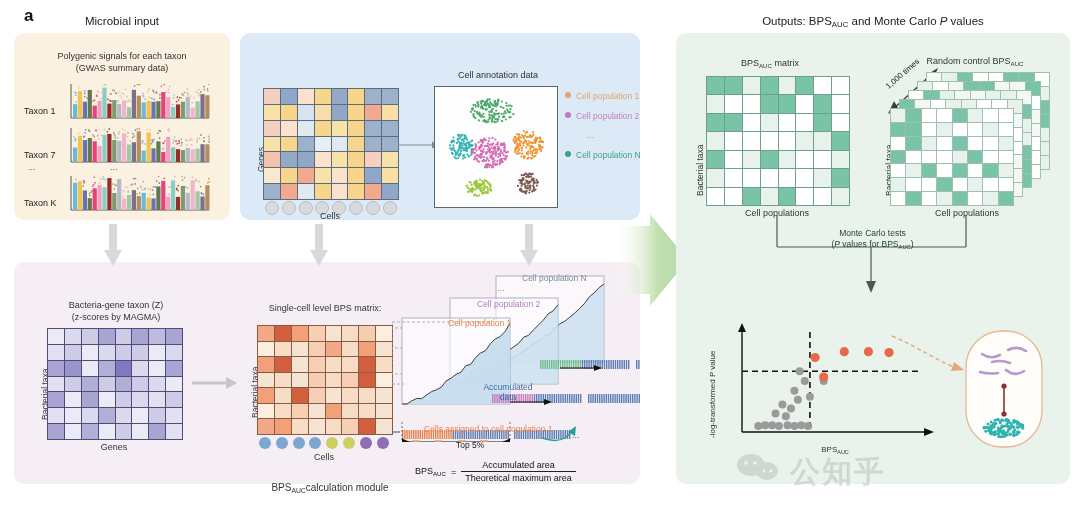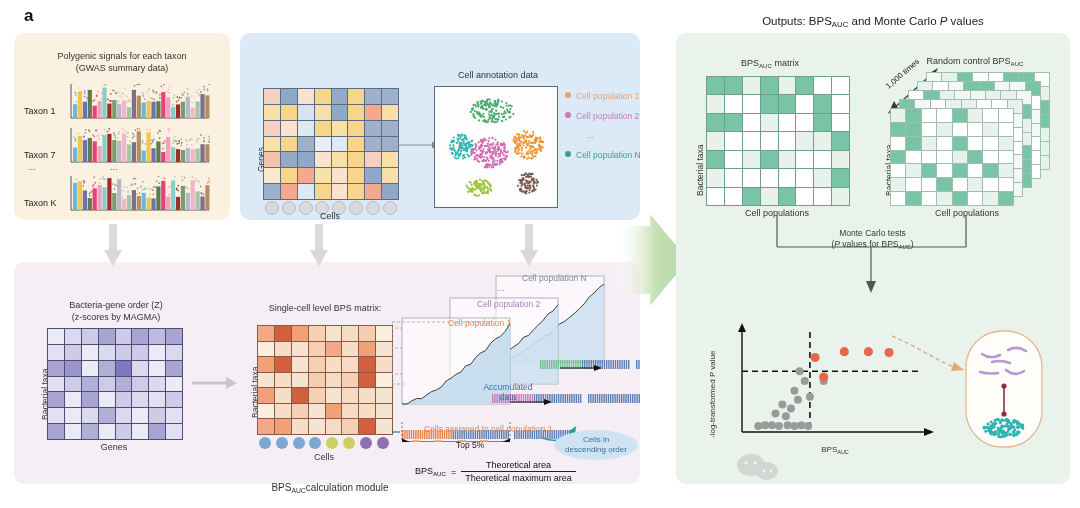--- a/index.html
+++ b/index.html
@@ -29,20 +29,21 @@
 
   .wm{position:absolute;opacity:.30;color:#9a9a9a;font-weight:bold;pointer-events:none;}
 </style>
 </head>
 <body>
 
 <div id="fig">
 
   <div class="abs" style="left:24px;top:6px;font-size:17px;font-weight:bold;color:#111;">a</div>
 
+  <div class="abs ttl" style="left:14px;top:14px;width:216px;">Microbial input</div>
   <div class="abs ttl" style="left:676px;top:14px;width:394px;">
     Outputs: BPS<sub>AUC</sub> and Monte Carlo <span class="it">P</span> values
   </div>
 
   <div class="abs panel" id="p-micro"></div>
   <div class="abs sub" style="left:24px;top:51px;width:196px;">
     <span>Polygenic signals for each taxon</span><br><span>(GWAS summary data)</span>
   </div>
   <div class="abs" id="manhattan-wrap" style="left:24px;top:84px;width:196px;height:128px;">
       <div style="position: absolute; left: 0px; top: 22px; font-size: 9px; color: rgb(34, 34, 34);">Taxon 1</div>
@@ -1314,21 +1315,21 @@
   <svg class="abs" style="left:310px;top:224px;" width="18" height="44">
     <rect x="5" y="0" width="8" height="28" fill="#d9d9d9"></rect>
       <polygon points="0,26 9,42 18,26" fill="#d9d9d9"></polygon>
   </svg>
   <svg class="abs" style="left:520px;top:224px;" width="18" height="44">
     <rect x="5" y="0" width="8" height="28" fill="#d9d9d9"></rect>
       <polygon points="0,26 9,42 18,26" fill="#d9d9d9"></polygon>
   </svg>
 
   <div class="abs sub" style="left:26px;top:300px;width:180px;">
-    <span>Bacteria-gene order (Z)</span><br>
+    <span>Bacteria-gene taxon (Z)</span><br>
     <span class="it" style="font-style:normal;"><span>(z-scores by MAGMA)</span></span>
   </div>
   <div class="abs vlab" style="left:40px;top:420px;">Bacterial taxa</div>
   <div class="abs mx" id="z-matrix" style="left:47px;top:328px;width:134px;height:110px;grid-template-columns:repeat(8,1fr);grid-template-rows:repeat(7,1fr);gap:1px;background:#4a4f7a;border:1px solid #4a4f7a;">
       <div style="background: rgb(236, 234, 245);"></div>
       <div style="background: rgb(220, 217, 238);"></div>
       <div style="background: rgb(207, 203, 230);"></div>
       <div style="background: rgb(169, 164, 210);"></div>
       <div style="background: rgb(207, 203, 230);"></div>
       <div style="background: rgb(169, 164, 210);"></div>
@@ -1720,31 +1721,27 @@
   </div>
   <div class="abs" style="left:448px;top:318px;font-size:8.5px;color:#e8834a;">Cell population 1</div>
   <div class="abs" style="left:477px;top:299px;font-size:8.5px;color:#b07ec0;">Cell population 2</div>
   <div class="abs" style="left:522px;top:273px;font-size:8.5px;color:#7e8ba0;">Cell population N</div>
   <div class="abs" style="left:497px;top:283px;font-size:9px;color:#8a8a8a;">...</div>
   <div class="abs" style="left:470px;top:383px;font-size:8.5px;color:#3b6ea8;text-align:center;width:76px;line-height:1.15;">
     <span>Accumulated</span><br><span>data</span>
   </div>
   <div class="abs" style="left:424px;top:424px;font-size:8.5px;color:#e8834a;white-space:nowrap;">Cells assigned to cell population 1</div>
   <div class="abs" style="left:456px;top:440px;font-size:8.5px;color:#222;">Top 5%</div>
-  <div class="abs" style="left:554px;top:430px;width:84px;height:30px;background:#cfe3f2;border-radius:50%;
-              font-size:8px;color:#3b6ea8;text-align:center;line-height:1.2;padding-top:5px;box-sizing:border-box;">
-    <span>Cells in</span><br><span>descending order</span>
-  </div>
 
   <div class="abs" style="left:415px;top:460px;width:230px;">
     <div style="display:flex;align-items:center;font-size:9px;color:#111;">
       <span>BPS<sub>AUC</sub></span>
       <span style="margin:0 5px;">=</span>
       <span style="display:inline-block;text-align:center;">
-        <span style="display:block;padding:0 4px 1px;">Theoretical area</span>
+        <span style="display:block;padding:0 4px 1px;">Accumulated area</span>
         <span style="display:block;border-top:1px solid #222;"></span>
         <span style="display:block;padding:1px 4px 0;">Theoretical maximum area</span>
       </span>
     </div>
   </div>
 
   <svg class="abs" style="left:616px;top:214px;" width="74" height="130">
     <defs>
       <linearGradient id="gg" x1="0" y1="0" x2="1" y2="0">
         <stop offset="0%" stop-color="#ffffff" stop-opacity="0.1"></stop>
@@ -2316,13 +2313,14 @@
   <div class="wm" style="left:736px;top:452px;">
     <svg width="44" height="30">
         <ellipse cx="15" cy="13" rx="14" ry="11" fill="#9a9a9a"></ellipse>
       <ellipse cx="31" cy="19" rx="11" ry="9" fill="#9a9a9a"></ellipse>
       <circle cx="10" cy="11" r="1.7" fill="#fff"></circle>
         <circle cx="19" cy="11" r="1.7" fill="#fff"></circle>
       <circle cx="28" cy="19" r="1.4" fill="#fff"></circle>
         <circle cx="35" cy="19" r="1.4" fill="#fff"></circle>
       </svg>
   </div>
+  <div class="wm" style="left:790px;top:452px;font-size:30px;letter-spacing:2px;">公知乎</div>
 </div>
 
 </body></html>

